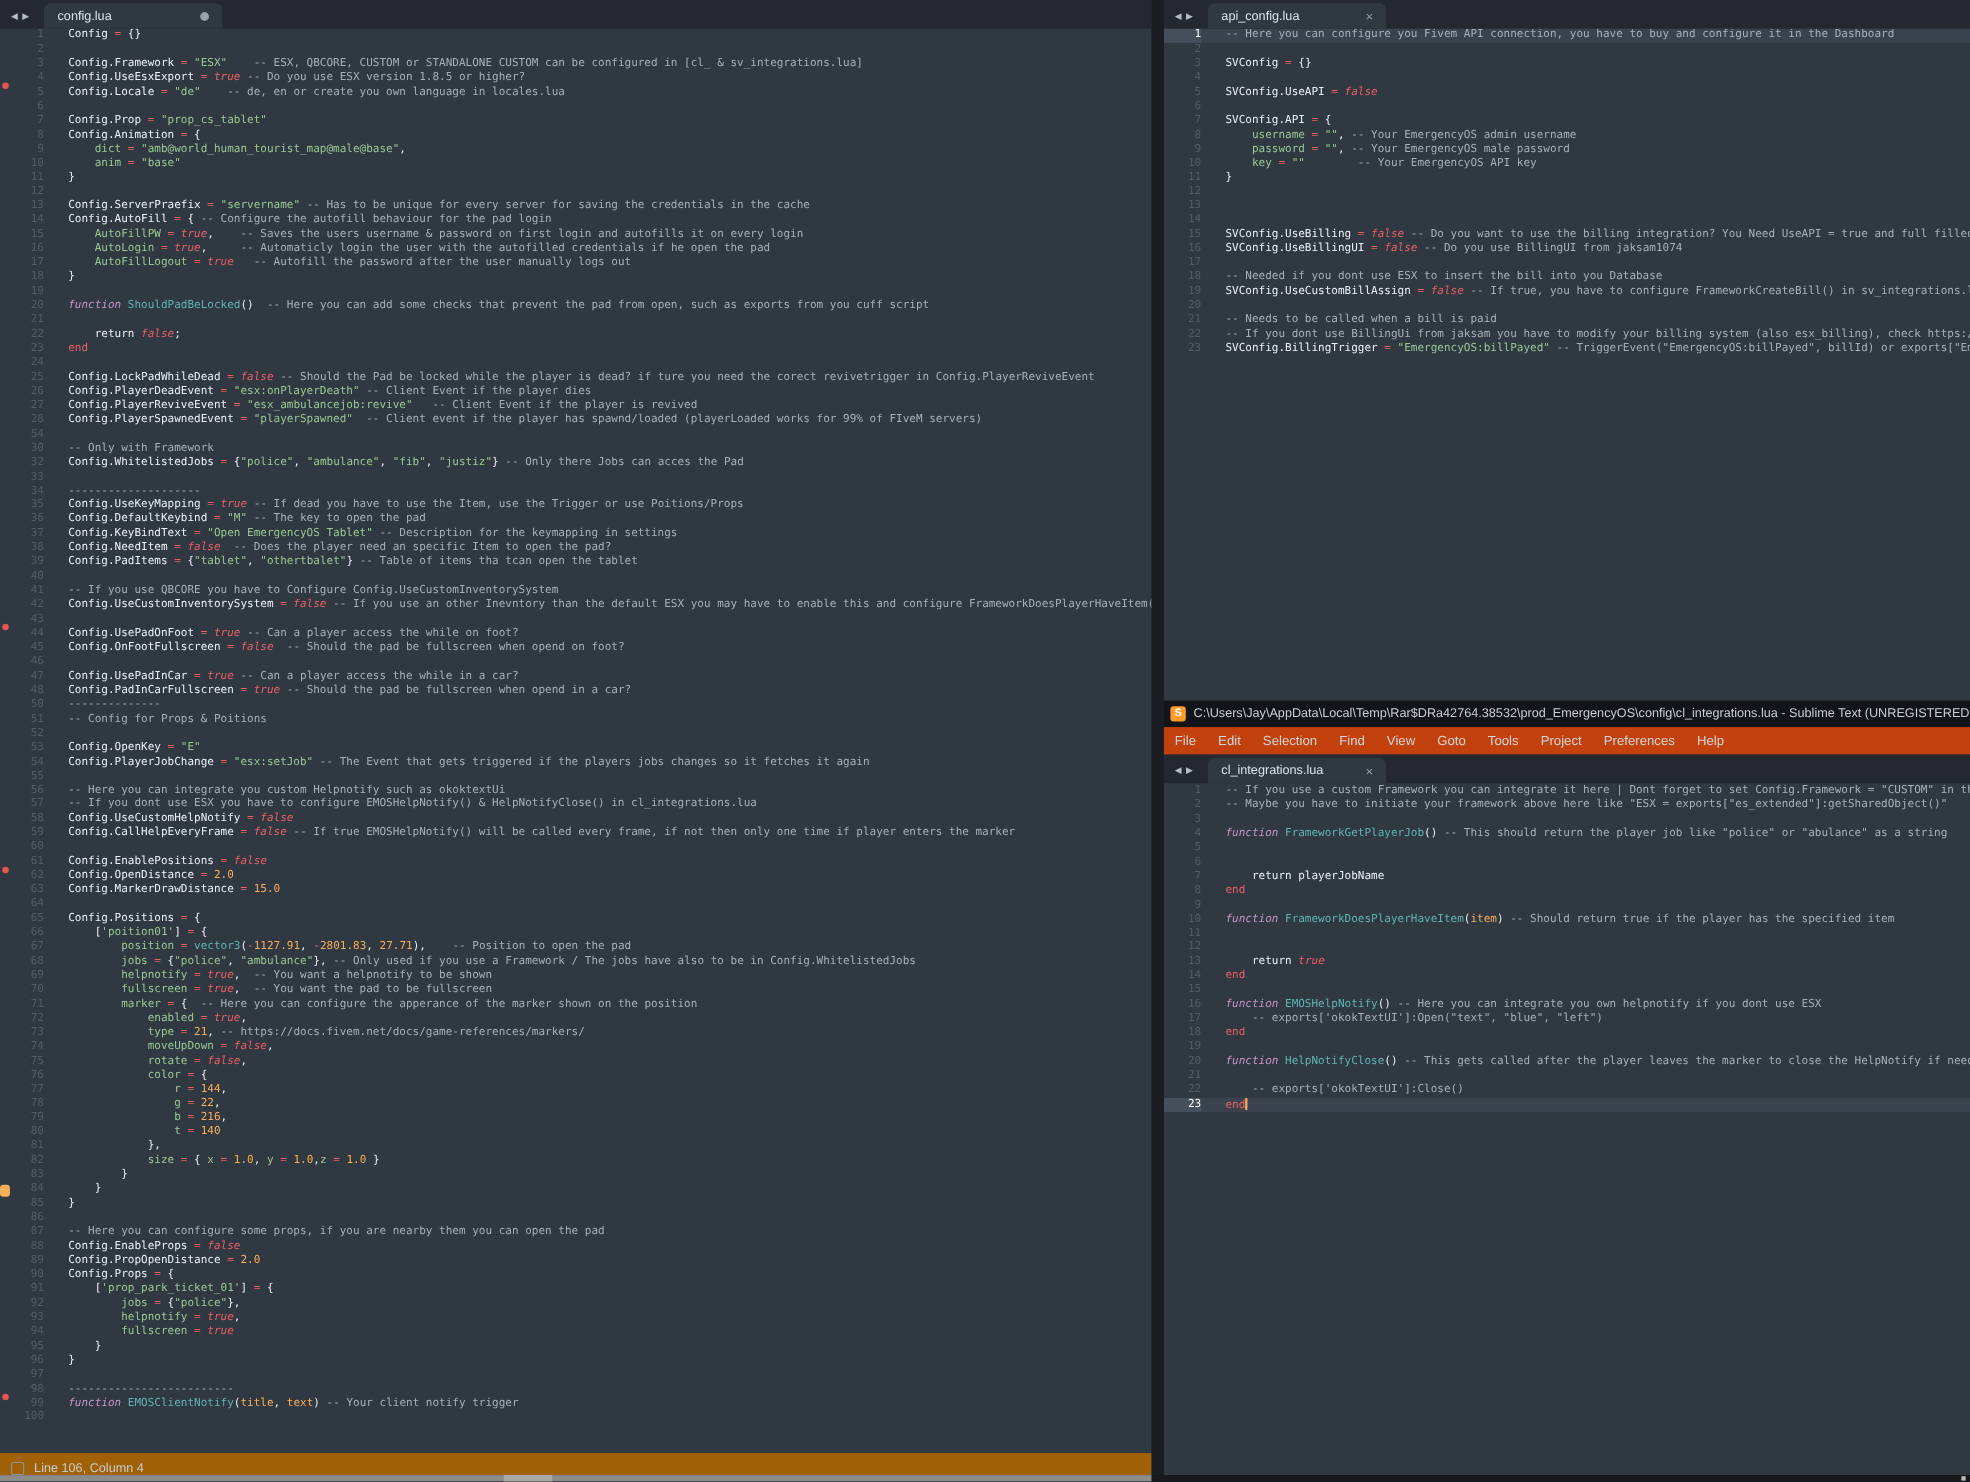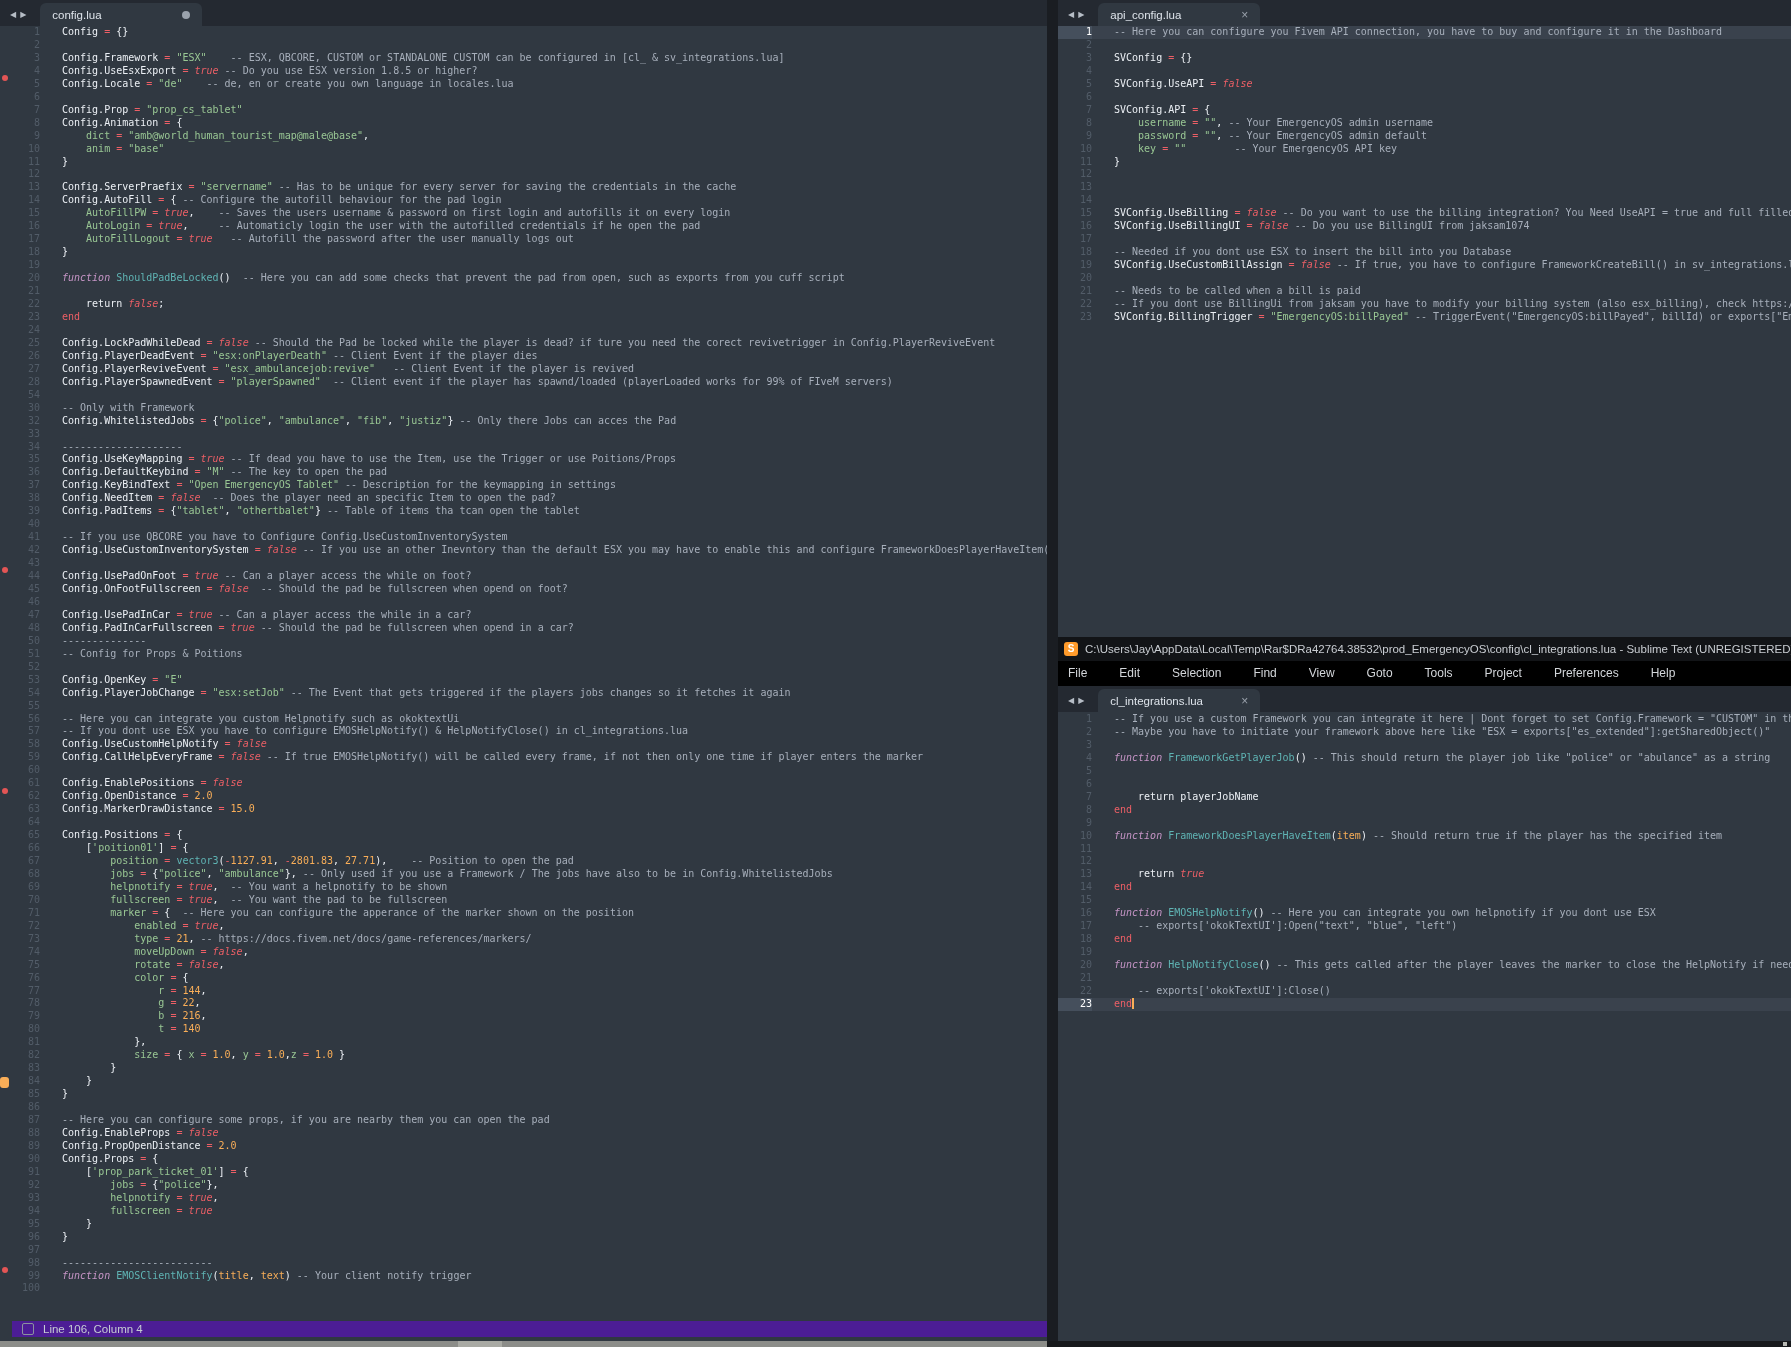--- a/index.html
+++ b/index.html
@@ -38,25 +38,25 @@
   .cursor{display:inline-block;width:2px;height:11px;background:#f9ae58;vertical-align:-2px;}
   .gutter-markers{position:absolute;left:0;top:0;width:14px;height:100%;}
   .gm-dot{position:absolute;left:2px;width:6px;height:6px;border-radius:50%;background:#e35555;}
   .gm-bar{position:absolute;left:0;width:9px;height:11px;border-radius:3px;background:#f9ae58;}
 
   
   .titlebar{height:24px;background:#121417;display:flex;align-items:center;overflow:hidden;}
   .app-icon{flex:0 0 14px;height:14px;margin:0 7px 0 6px;border-radius:3px;background:#ff9b2b;
             color:#fff;font-weight:bold;font-size:10px;line-height:14px;text-align:center;}
   .title-text{font-size:11.5px;color:#c9cdd2;white-space:nowrap;}
-  .menubar{height:25px;background:#000000;display:flex;align-items:flex-end;gap:12px;}
+  .menubar{height:25px;background:#c2410c;display:flex;align-items:flex-end;}
   .menu-item{font-size:12px;color:#d3d6da;padding:0 10px;line-height:25px;}
 
   
-  .statusbar{position:absolute;left:12px;top:1321px;width:1047px;height:16px;background:#4c1d95;
+  .statusbar{position:absolute;left:0;top:1321px;width:1047px;height:27px;background:#a16207;
              display:flex;align-items:center;font-size:11.5px;color:#c6ccd4;}
   .sb-icon{width:10px;height:10px;border:1px solid #8b939e;border-radius:2px;margin:0 9px 0 10px;}
   #hscroll{position:absolute;left:0;top:1341px;width:1047px;height:6px;background:#8c8d89;}
   #hscroll .thumb{position:absolute;left:458px;top:0;width:44px;height:6px;background:#a9aaa4;}
   #bottomstrip{position:absolute;left:1047px;top:1341px;width:744px;height:6px;background:#17191c;}
   #bottomstrip .tick{position:absolute;right:4px;top:1px;width:4px;height:4px;background:#b8b9b4;}
 </style>
 </head>
 <body>
 
@@ -198,21 +198,21 @@
     <div class="editor" id="editor-api">
       <div id="lines-api">
           <div class="line active"><span class="ln">1</span><span class="code"><span class="tk-c">-- Here you can configure you Fivem API connection, you have to buy and configure it in the Dashboard</span></span></div>
           <div class="line"><span class="ln">2</span><span class="code"></span></div>
           <div class="line"><span class="ln">3</span><span class="code"><span class="tk-w">SVConfig</span><span class="tk-r"> = </span><span class="tk-w">{}</span></span></div>
           <div class="line"><span class="ln">4</span><span class="code"></span></div>
           <div class="line"><span class="ln">5</span><span class="code"><span class="tk-w">SVConfig.UseAPI</span><span class="tk-r"> = </span><span class="tk-ri">false</span></span></div>
           <div class="line"><span class="ln">6</span><span class="code"></span></div>
           <div class="line"><span class="ln">7</span><span class="code"><span class="tk-w">SVConfig.API</span><span class="tk-r"> = </span><span class="tk-w">{</span></span></div>
           <div class="line"><span class="ln">8</span><span class="code"><span class="tk-g">    username</span><span class="tk-r"> = </span><span class="tk-g">""</span><span class="tk-w">,</span><span class="tk-c"> -- Your EmergencyOS admin username</span></span></div>
-          <div class="line"><span class="ln">9</span><span class="code"><span class="tk-g">    password</span><span class="tk-r"> = </span><span class="tk-g">""</span><span class="tk-w">,</span><span class="tk-c"> -- Your EmergencyOS admin default</span></span></div>
+          <div class="line"><span class="ln">9</span><span class="code"><span class="tk-g">    password</span><span class="tk-r"> = </span><span class="tk-g">""</span><span class="tk-w">,</span><span class="tk-c"> -- Your EmergencyOS male password</span></span></div>
           <div class="line"><span class="ln">10</span><span class="code"><span class="tk-g">    key</span><span class="tk-r"> = </span><span class="tk-g">""</span><span class="tk-c">        -- Your EmergencyOS API key</span></span></div>
           <div class="line"><span class="ln">11</span><span class="code"><span class="tk-w">}</span></span></div>
           <div class="line"><span class="ln">12</span><span class="code"></span></div>
           <div class="line"><span class="ln">13</span><span class="code"></span></div>
           <div class="line"><span class="ln">14</span><span class="code"></span></div>
           <div class="line"><span class="ln">15</span><span class="code"><span class="tk-w">SVConfig.UseBilling</span><span class="tk-r"> = </span><span class="tk-ri">false</span><span class="tk-c"> -- Do you want to use the billing integration? You Need UseAPI = true and full filled API Data</span></span></div>
           <div class="line"><span class="ln">16</span><span class="code"><span class="tk-w">SVConfig.UseBillingUI</span><span class="tk-r"> = </span><span class="tk-ri">false</span><span class="tk-c"> -- Do you use BillingUI from jaksam1074</span></span></div>
           <div class="line"><span class="ln">17</span><span class="code"></span></div>
           <div class="line"><span class="ln">18</span><span class="code"><span class="tk-c">-- Needed if you dont use ESX to insert the bill into you Database</span></span></div>
           <div class="line"><span class="ln">19</span><span class="code"><span class="tk-w">SVConfig.UseCustomBillAssign</span><span class="tk-r"> = </span><span class="tk-ri">false</span><span class="tk-c"> -- If true, you have to configure FrameworkCreateBill() in sv_integrations.lua</span></span></div>

